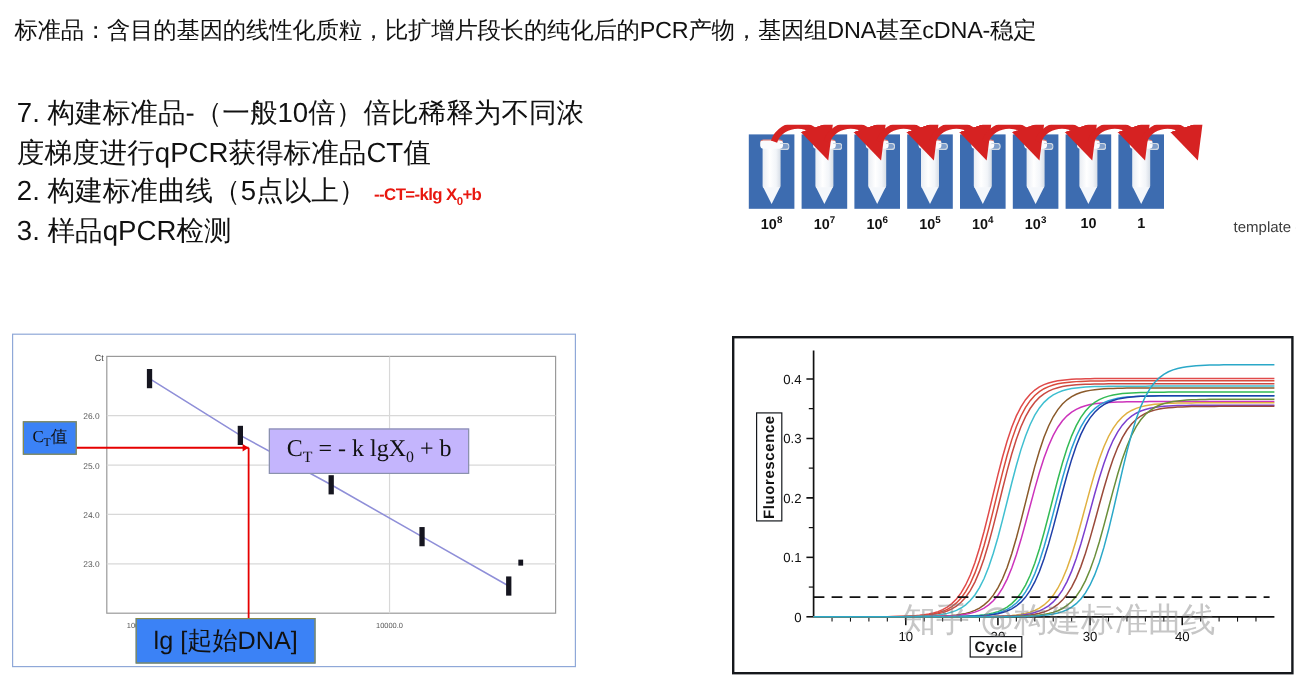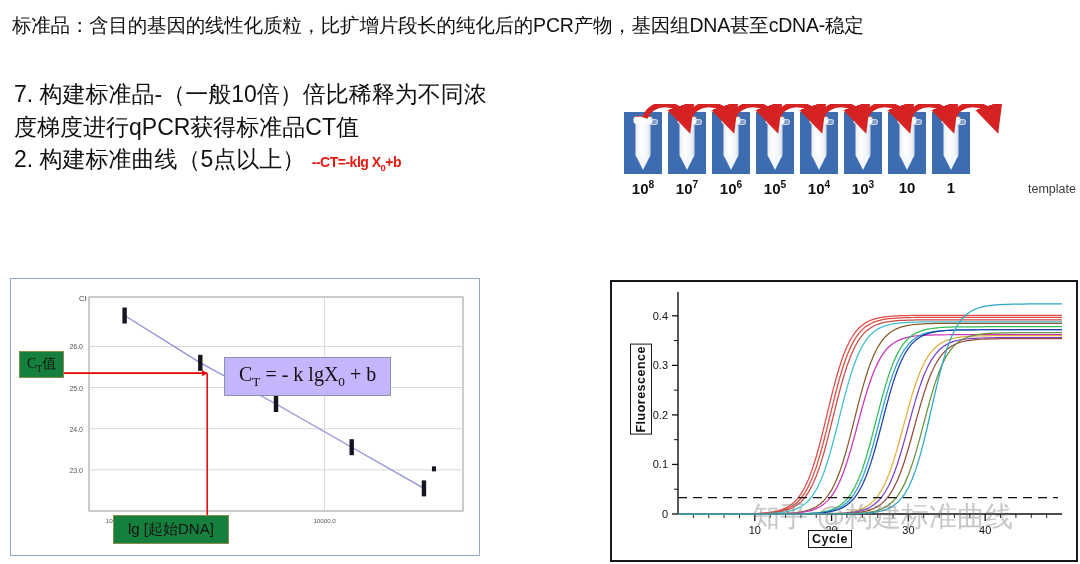--- a/index.html
+++ b/index.html
@@ -94,21 +94,21 @@
     margin-left: 7px;
     width: 8px; height: 6px;
     border: 1px solid #cfd8e2;
     border-left: none;
     border-radius: 0 4px 4px 0;
     background: rgba(255,255,255,0.35);
   }
   .tube-label {
     margin-top: 5px;
     text-align: center;
-    font-size: 15px;
+    font-size: 12px;
     font-weight: bold;
     color: #111;
   }
   .tube-label sup { font-size: 0.68em; }
   .template-copies {
     position: absolute;
     left: 404px; top: 78px;
     font-size: 12.5px;
     color: #3c3c3c;
     white-space: nowrap;
@@ -124,37 +124,37 @@
   .stdcurve-panel {
     position: absolute;
     left: 10px; top: 278px;
     width: 470px; height: 278px;
     background: #ffffff;
     border: 1.5px solid #8fa8d8;
   }
   .stdcurve-svg { position: absolute; left: 0; top: 0; }
   .yellow-box {
     position: absolute;
-    background: #15803d;
+    background: #3b82f6;
     border: 1.2px solid #8a8a4a;
     color: #111;
     text-align: center;
     white-space: nowrap;
   }
   .ct-value-box {
     left: 8px; top: 72px;
     padding: 3px 7px;
     font-size: 14px;
     font-family: "Liberation Serif", serif;
   }
   .ct-value-box sub { font-size: 0.7em; }
   .lg-dna-box {
     left: 102px; top: 236px;
     padding: 4px 14px;
-    font-size: 15px;
+    font-size: 21px;
   }
   .formula-box {
     position: absolute;
     left: 213px; top: 78px;
     padding: 5px 14px;
     background: #c4b5fd;
     border: 1.4px solid #8b92ad;
     font-family: "Liberation Serif", serif;
     font-size: 20px;
     color: #111;
@@ -207,20 +207,21 @@
 
   <div class="headline">标准品：含目的基因的线性化质粒，比扩增片段长的纯化后的PCR产物，基因组DNA甚至cDNA-稳定</div>
 
   <div class="steps">
     <div class="step">7. 构建标准品-（一般10倍）倍比稀释为不同浓</div>
     <div class="step">度梯度进行qPCR获得标准品CT值</div>
     <div class="step">
       <span>2. 构建标准曲线（5点以上）</span>
       <span class="formula-red"><span>--CT=-klg X</span><sub>0</sub><span>+b</span></span>
     </div>
+    <div class="step">3. 样品qPCR检测</div>
   </div>
 
   <div class="tubes-fig">
     <div class="tube-row" id="tube-row">
         <div class="tube-cell">
           <div class="tube-box">
             <div class="tube-body"></div>
             <div class="tube-cone"></div>
             <div class="tube-cap"></div>
             <div class="tube-hinge"></div>

